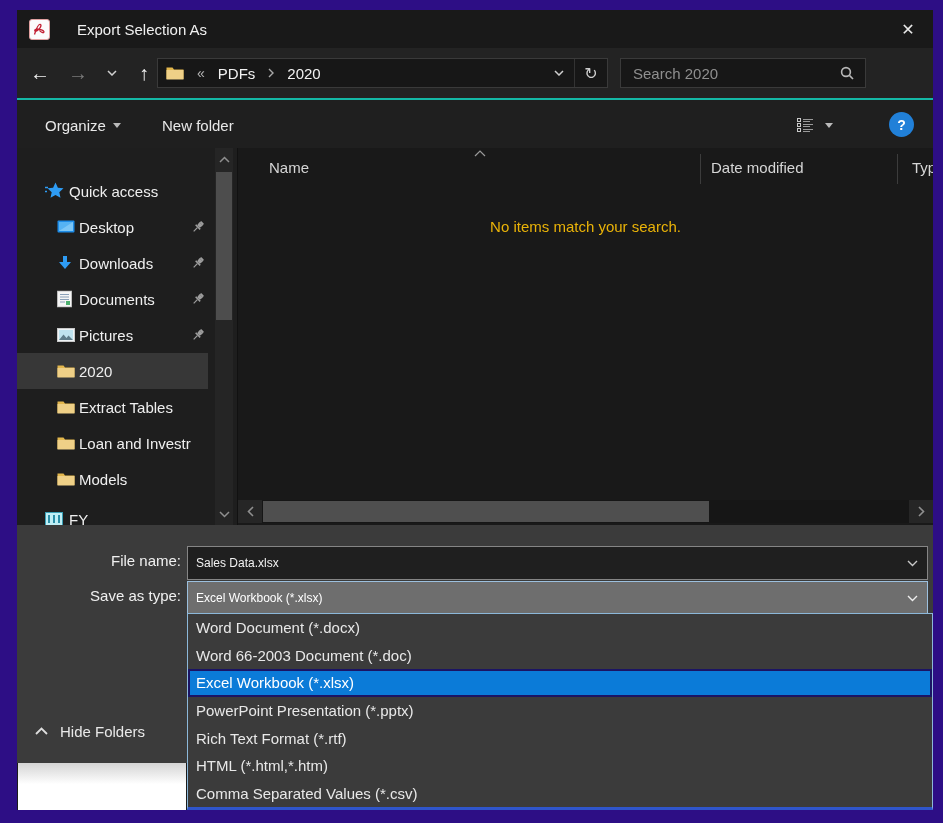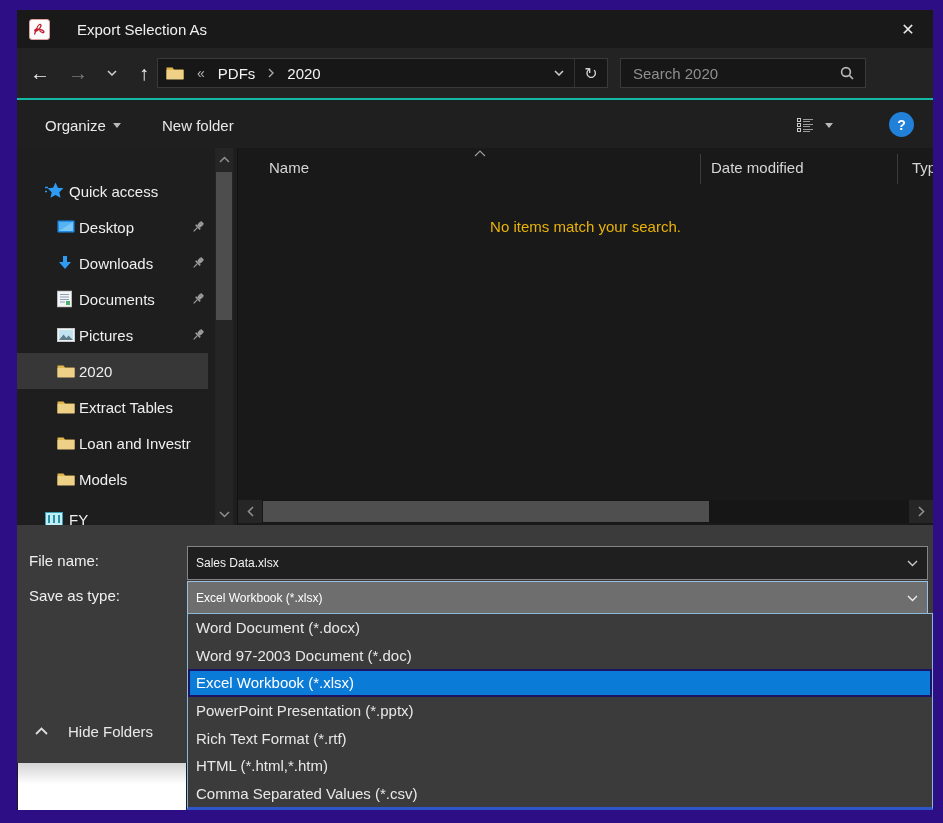--- a/index.html
+++ b/index.html
@@ -70,29 +70,29 @@
   .hsep1 { left:462px; } .hsep2 { left:659px; }
   .empty { position:absolute; top:70px; left:0; right:0; text-align:center; color:#eab308; font-size:15px; }
   .hscroll { position:absolute; left:0; right:0; top:352px; height:23px; background:#161616; }
   .hs-arrow { position:absolute; top:0; width:24px; height:23px; background:#262626; display:flex;
               align-items:center; justify-content:center; }
   .hs-left { left:0; } .hs-right { right:0; }
   .hs-thumb { position:absolute; left:25px; top:1px; width:446px; height:21px; background:#4f4f4f; }
 
   
   .footer { position:absolute; top:515px; left:0; right:0; height:238px; background:#3b3b3b; }
-  .flabel { position:absolute; left:12px; width:160px; font-size:15px; color:#f0f0f0; line-height:29px; }
+  .flabel { position:absolute; left:4px; width:160px; text-align:right; font-size:15px; color:#f0f0f0; line-height:29px; }
   .flabel.r1 { top:21px; } .flabel.r2 { top:56px; }
   .ffield { position:absolute; left:170px; width:741px; height:34px; display:flex; align-items:center; font-size:12px; }
   .finput { top:21px; background:#1f1f1f; border:1px solid #858585; color:#f2f2f2; }
   .fcombo { top:56px; background:#6e6e6e; border:1px solid #9cc0de; color:#fff; }
   .ffield .txt { margin-left:8px; white-space:nowrap; }
   .ffield .chev { margin-left:auto; margin-right:9px; display:flex; }
   .hidefolders { position:absolute; left:18px; top:194px; height:24px; display:flex; align-items:center;
-                 gap:20px; color:#e9e9e9; font-size:15px; }
+                 gap:12px; color:#e9e9e9; font-size:15px; }
 
   .whitebox { position:absolute; left:1px; top:753px; width:168px; height:47px;
               background:linear-gradient(#d4d4d4,#ffffff 45%); }
 
   
   .dropdown { position:absolute; left:170px; top:603px; width:746px; height:197px; background:#3b3b3b;
               border:1px solid #8cb8da; border-bottom:3px solid #2f55cb; display:flex; flex-direction:column; z-index:5; }
   .opt { flex:1; display:flex; align-items:center; padding-left:8px; font-size:15px; color:#e8e8e8; white-space:nowrap; }
   .opt.selected { background:#0b7bd8; color:#fff; box-shadow:inset 0 0 0 2px #1b1464; }
 
@@ -405,21 +405,21 @@
           <path d="M1 7l5.5-5.5L12 7" stroke="#dedede" stroke-width="1.8" fill="none"></path>
         </svg>
       <span>Hide Folders</span>
     </div>
   </div>
 
   <div class="whitebox"></div>
 
   <div class="dropdown">
     <div class="opt">Word Document (*.docx)</div>
-    <div class="opt">Word 97-2003 Document (*.doc)</div>
+    <div class="opt">Word 66-2003 Document (*.doc)</div>
     <div class="opt selected">Excel Workbook (*.xlsx)</div>
     <div class="opt">PowerPoint Presentation (*.pptx)</div>
     <div class="opt">Rich Text Format (*.rtf)</div>
     <div class="opt">HTML (*.html,*.htm)</div>
     <div class="opt">Comma Separated Values (*.csv)</div>
   </div>
 
 </div>
 
 </body></html>

